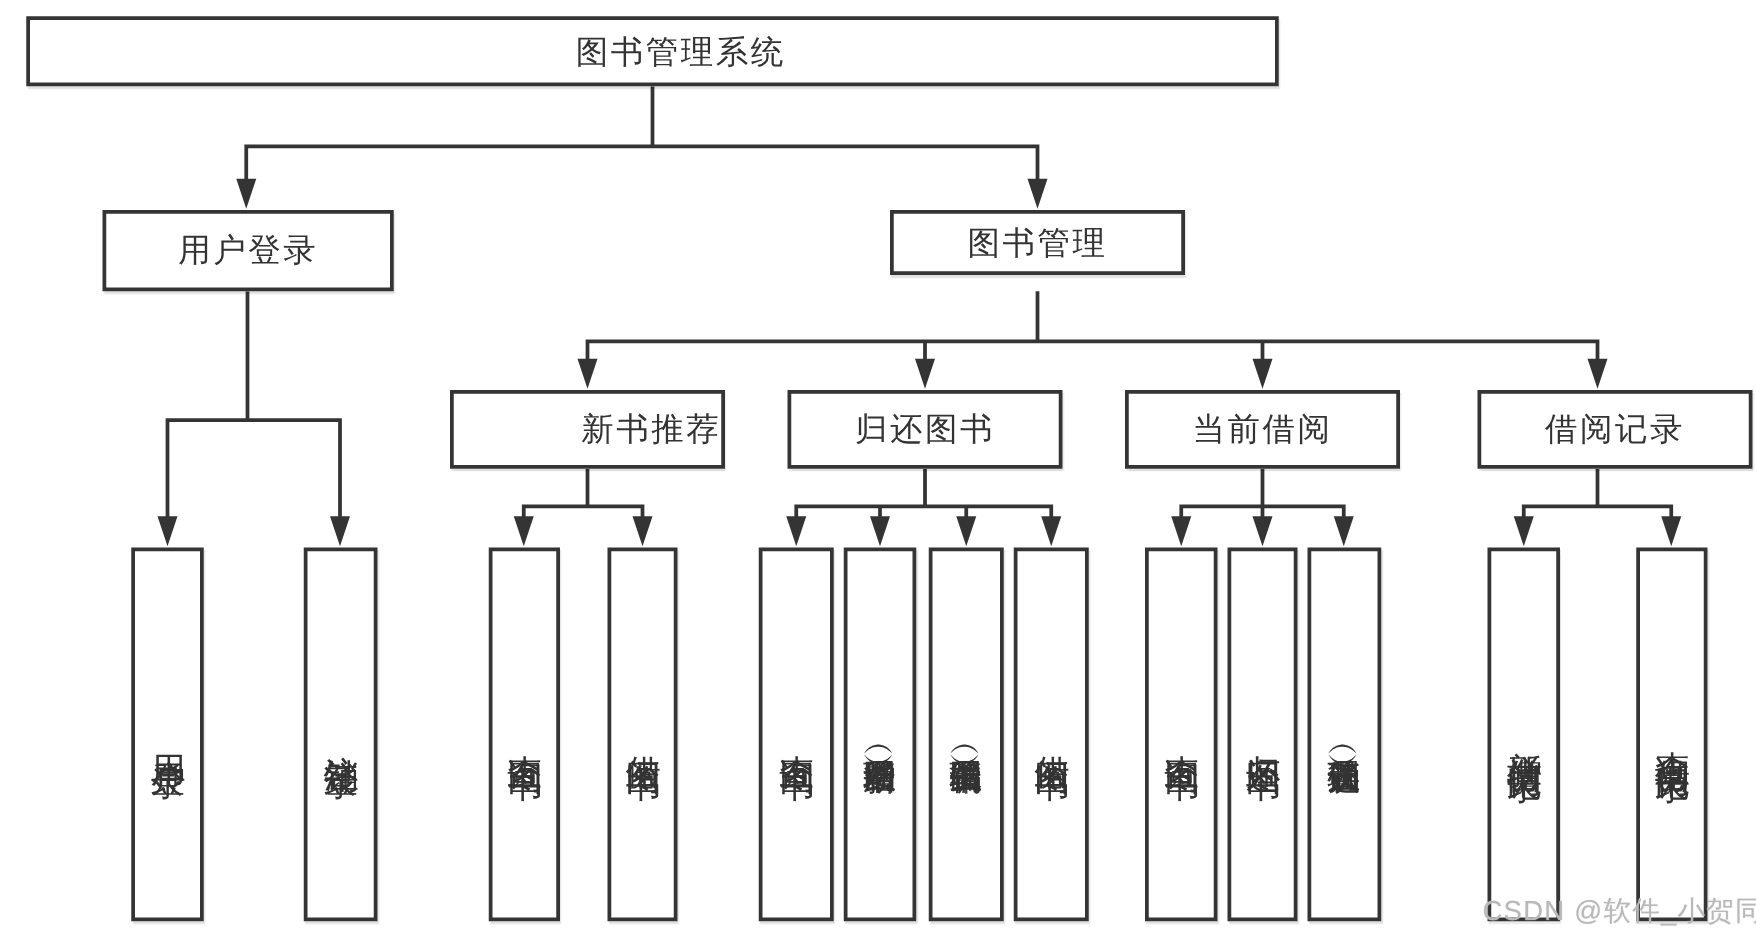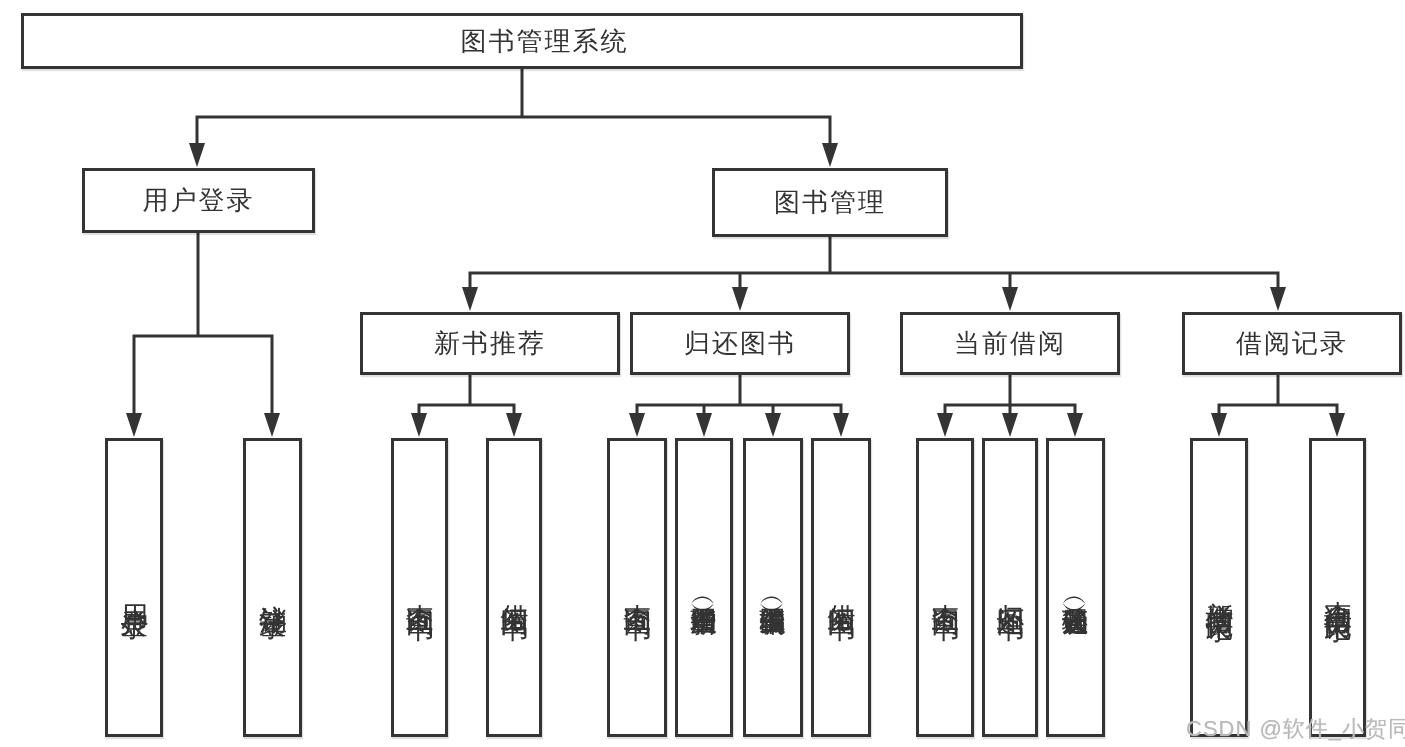--- a/index.html
+++ b/index.html
@@ -89,25 +89,25 @@
     </g>
   </svg>
 
   <div class="node h-node" style="left:21px; top:13px; width:1002px; height:56px;padding-left:45px;">
     <span>图书管理系统</span>
   </div>
 
   <div class="node h-node" style="left:82px; top:168px; width:233px; height:65px;">
     <span>用户登录</span>
   </div>
-  <div class="node h-node" style="left:712px; top:168px; width:236px; height:69px;">
+  <div class="node h-node" style="left:712px; top:168px; width:236px; height:52px;">
     <span>图书管理</span>
   </div>
 
-  <div class="node h-node" style="left:360px; top:312px; width:260px; height:63px;">
+  <div class="node h-node" style="left:360px; top:312px; width:220px; height:63px;justify-content:flex-end;">
     <span>新书推荐</span>
   </div>
   <div class="node h-node" style="left:630px; top:312px; width:220px; height:63px;">
     <span>归还图书</span>
   </div>
   <div class="node h-node" style="left:900px; top:312px; width:220px; height:63px;">
     <span>当前借阅</span>
   </div>
   <div class="node h-node" style="left:1168px; top:312px; width:220px; height:63px;margin-left:14px;">
     <span>借阅记录</span>

